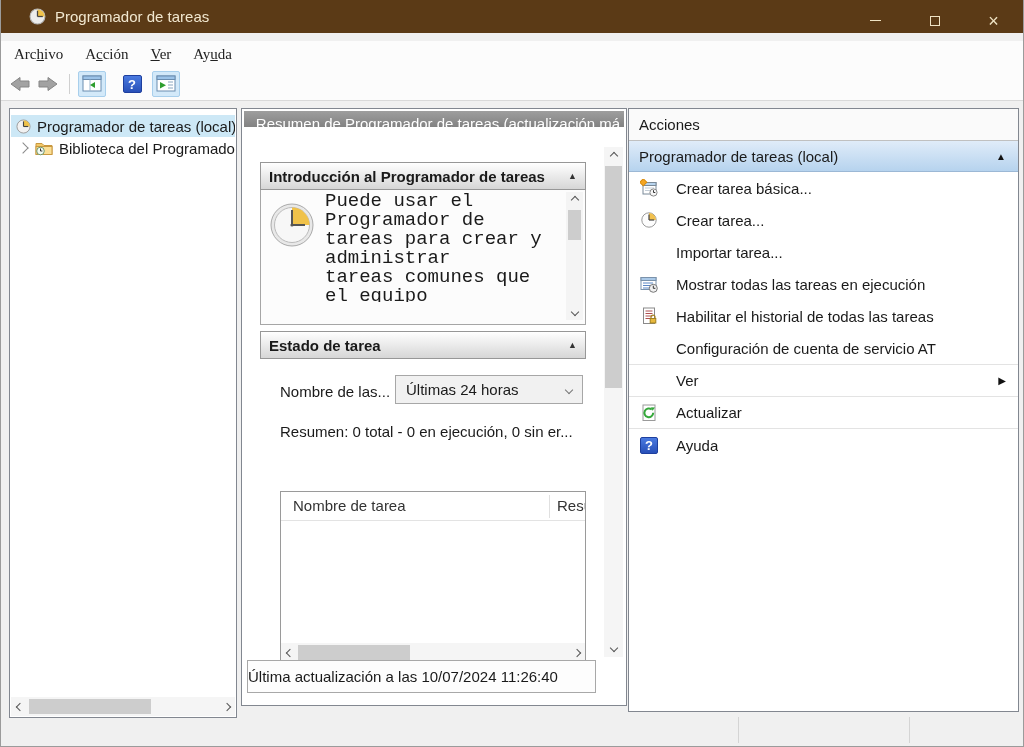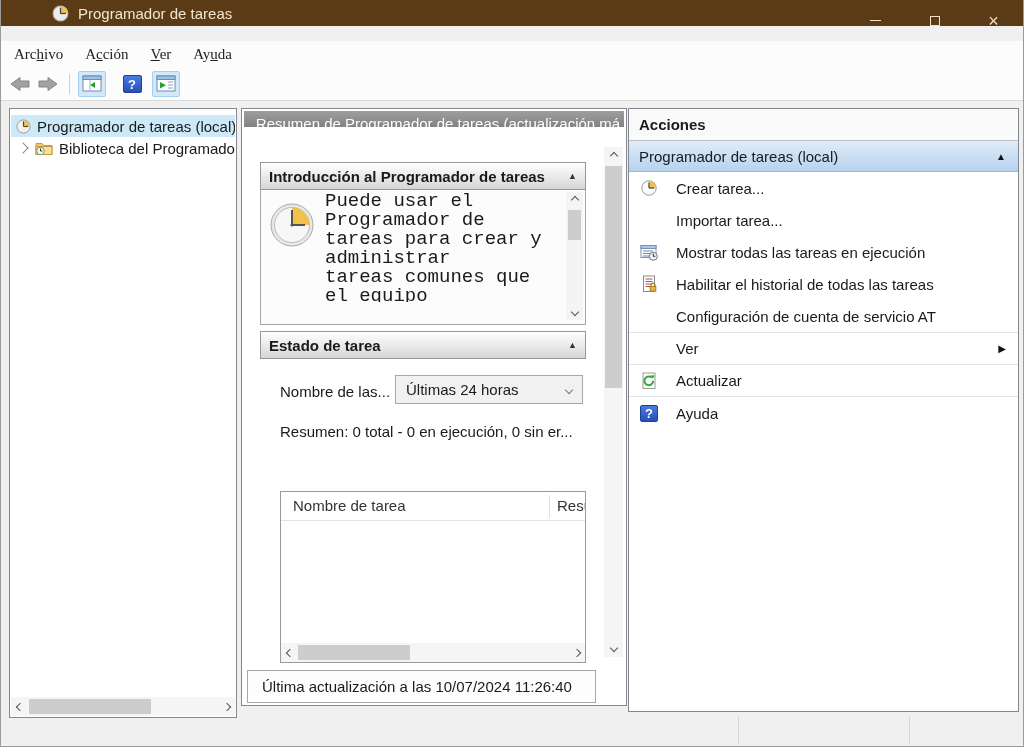--- a/index.html
+++ b/index.html
@@ -2,22 +2,22 @@
 <html><head>
 <meta charset="utf-8">
 <style>
   * { box-sizing: border-box; margin: 0; padding: 0; }
   html,body { width:1024px; height:747px; overflow:hidden; }
   body { font-family: "Liberation Sans", "DejaVu Sans", sans-serif; font-size:15px; color:#1a1a1a; cursor:default; }
   .window { position:relative; width:1024px; height:747px; background:#f0f0f0;
             border-left:1px solid #9b9b9b; border-right:1px solid #9b9b9b; border-bottom:1px solid #9b9b9b; }
 
   
-  .titlebar { position:absolute; left:0; top:0; width:100%; height:26px; background:#5b3a16;
-              display:flex; align-items:center;padding-left:23px; }
+  .titlebar { position:absolute; left:0; top:0; width:100%; height:33px; background:#5b3a16;
+              display:flex; align-items:center; }
   .titlebar .app-icon { margin-left:28px; width:17px; height:17px; flex:0 0 auto; }
   .titlebar .title { margin-left:9px; color:#f1e7cf; font-size:15px; white-space:nowrap; }
   .win-controls { position:absolute; right:0; top:0; height:41px; display:flex; }
   .win-btn { width:59px; height:41px; display:flex; align-items:center; justify-content:center; color:#efe3c4; }
   .glyph-min { width:11px; height:1px; background:#efe3c4; }
   .glyph-max { width:10px; height:10px; border:1px solid #efe3c4; }
   .glyph-close { font-size:18px; line-height:18px; color:#efe3c4; }
 
   
   .menubar { position:absolute; left:0; top:41px; width:100%; height:27px; background:#fcfcfc;
@@ -82,31 +82,31 @@
 
   .task-table { position:absolute; left:38px; top:382px; width:306px; height:172px;
                 border:1px solid #9a9a9a; background:#fff; }
   .task-table .thead { position:absolute; left:0; right:0; top:0; height:29px; border-bottom:1px solid #e3e3e3; }
   .task-table .col1 { position:absolute; left:12px; top:5px; font-size:15px; color:#333; }
   .task-table .col2 { position:absolute; left:276px; top:5px; font-size:15px; color:#333;
                       white-space:nowrap; overflow:hidden; width:28px; }
   .task-table .col-div { position:absolute; left:268px; top:3px; width:1px; height:23px; background:#e0e0e0; }
   .task-table .hscroll { left:0; right:0; bottom:0; height:19px; }
 
-  .center-footer { position:absolute; left:5px; right:30px; bottom:2px; height:33px;
+  .center-footer { position:absolute; left:5px; right:30px; bottom:12px; height:33px;
                    background:#fdfdfd; border:1px solid #a8a8a8; display:flex; align-items:center;
-                   padding-left:14px; font-size:15px; }
+                   font-size:15px; }
   .main-vscroll { position:absolute; right:3px; top:38px; bottom:48px; width:19px; background:#f5f5f5; }
   .main-vscroll .thumb { position:absolute; left:1px; right:1px; top:19px; height:222px; background:#cdcdcd; }
   .main-vscroll .sb-arrow { width:19px; height:18px; }
   .main-vscroll .sb-arrow.bottom { bottom:0; }
 
   
   .actions-header { height:32px; display:flex; align-items:center; padding-left:10px;
-                    font-weight:bold; font-size:15px; border-bottom:1px solid #c0c0c0; background:#fafafa; }
+                    font-weight:normal; font-size:15px; border-bottom:1px solid #c0c0c0; background:#fafafa; }
   .actions-group { height:31px; background:linear-gradient(#e0ecf9,#b6d3ee); border-bottom:1px solid #9cb8d5;
                    display:flex; align-items:center; padding:0 12px 0 10px; font-size:15px; }
   .actions-group .collapse { margin-left:auto; font-size:10px; color:#111; }
   .action-item { position:relative; height:32px; display:flex; align-items:center; font-size:15px; }
   .action-item .a-icon { position:absolute; left:11px; width:18px; height:18px; }
   .action-item .a-label { margin-left:47px; white-space:nowrap; overflow:hidden; }
   .action-item .submenu-arrow { margin-left:auto; margin-right:12px; font-size:10px; color:#111; }
   .action-sep { height:1px; background:#e3e3e3; }
 
   
@@ -285,20 +285,33 @@
   </div>
 
   <div class="panel actions-panel">
     <div class="actions-header">Acciones</div>
     <div class="actions-group">
       <span>Programador de tareas (local)</span>
       <span class="collapse">▲</span>
     </div>
 
 
+    <div class="action-item">
+      <svg class="a-icon" viewBox="0 0 18 18">
+        <rect x="3" y="3.5" width="13" height="11.5" fill="#ffffff" stroke="#7a8a99"></rect>
+        <rect x="3" y="3.5" width="13" height="3" fill="#b8d4ee" stroke="#7a8a99"></rect>
+        <line x1="5" y1="9" x2="14" y2="9" stroke="#c4cdd6"></line>
+        <line x1="5" y1="11.5" x2="14" y2="11.5" stroke="#c4cdd6"></line>
+        <rect x="0.8" y="0.8" width="5" height="5" transform="rotate(45 3.3 3.3)" fill="#f5a623" stroke="#d98c0f"></rect>
+        <circle cx="13.5" cy="13.5" r="3.6" fill="#f6f6f6" stroke="#888888"></circle>
+        <line x1="13.5" y1="13.5" x2="13.5" y2="11.2" stroke="#333" stroke-width="1"></line>
+        <line x1="13.5" y1="13.5" x2="15.3" y2="13.5" stroke="#333" stroke-width="1"></line>
+      </svg>
+      <span class="a-label">Crear tarea básica...</span>
+    </div>
 
     <div class="action-item">
       <svg class="a-icon" viewBox="0 0 18 18">
         <circle cx="9" cy="9" r="7.2" fill="#fdfdfd" stroke="#9a9a9a"></circle>
         <path d="M9 9 L9 2 A7 7 0 0 1 16 9 Z" fill="#f2c14e"></path>
         <line x1="9" y1="9" x2="9" y2="3.4" stroke="#444" stroke-width="1.2"></line>
         <line x1="9" y1="9" x2="14.2" y2="9" stroke="#444" stroke-width="1.2"></line>
       </svg>
       <span class="a-label">Crear tarea...</span>
     </div>

